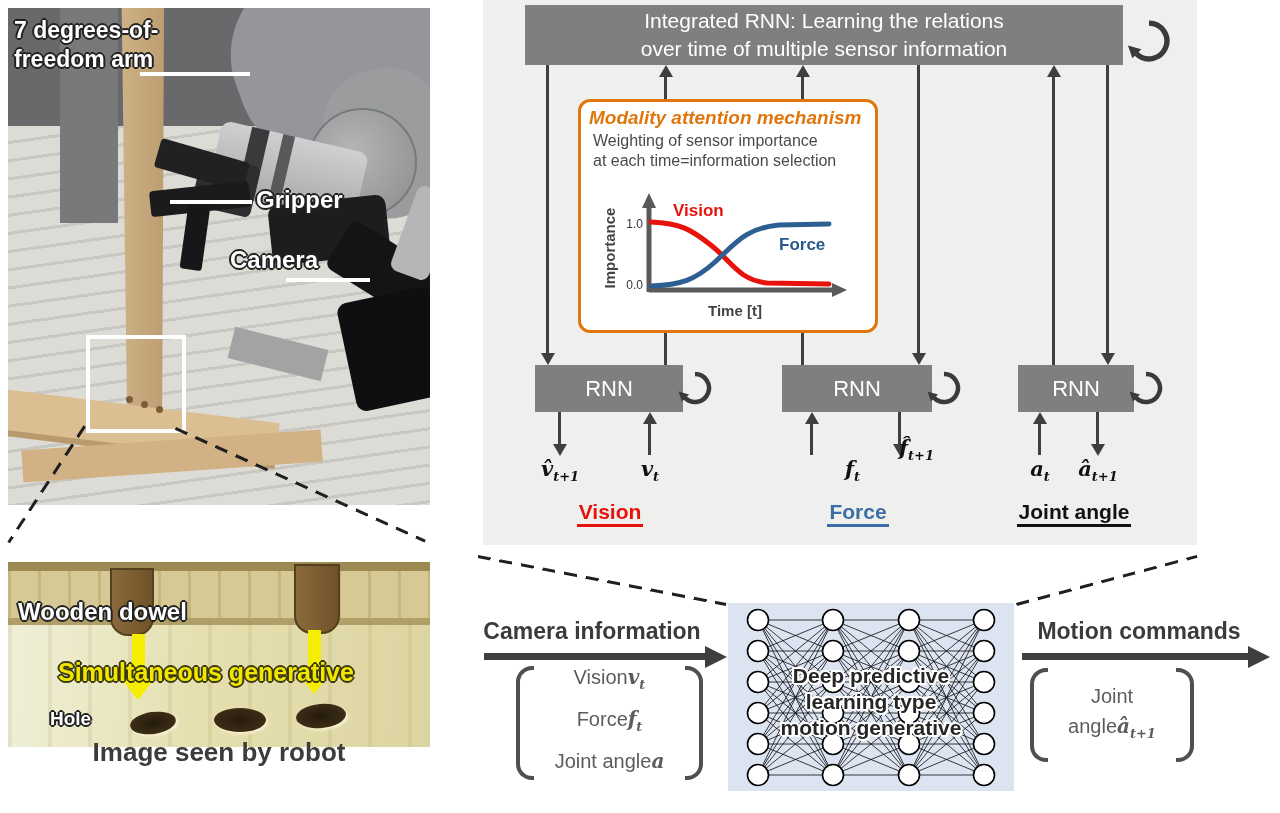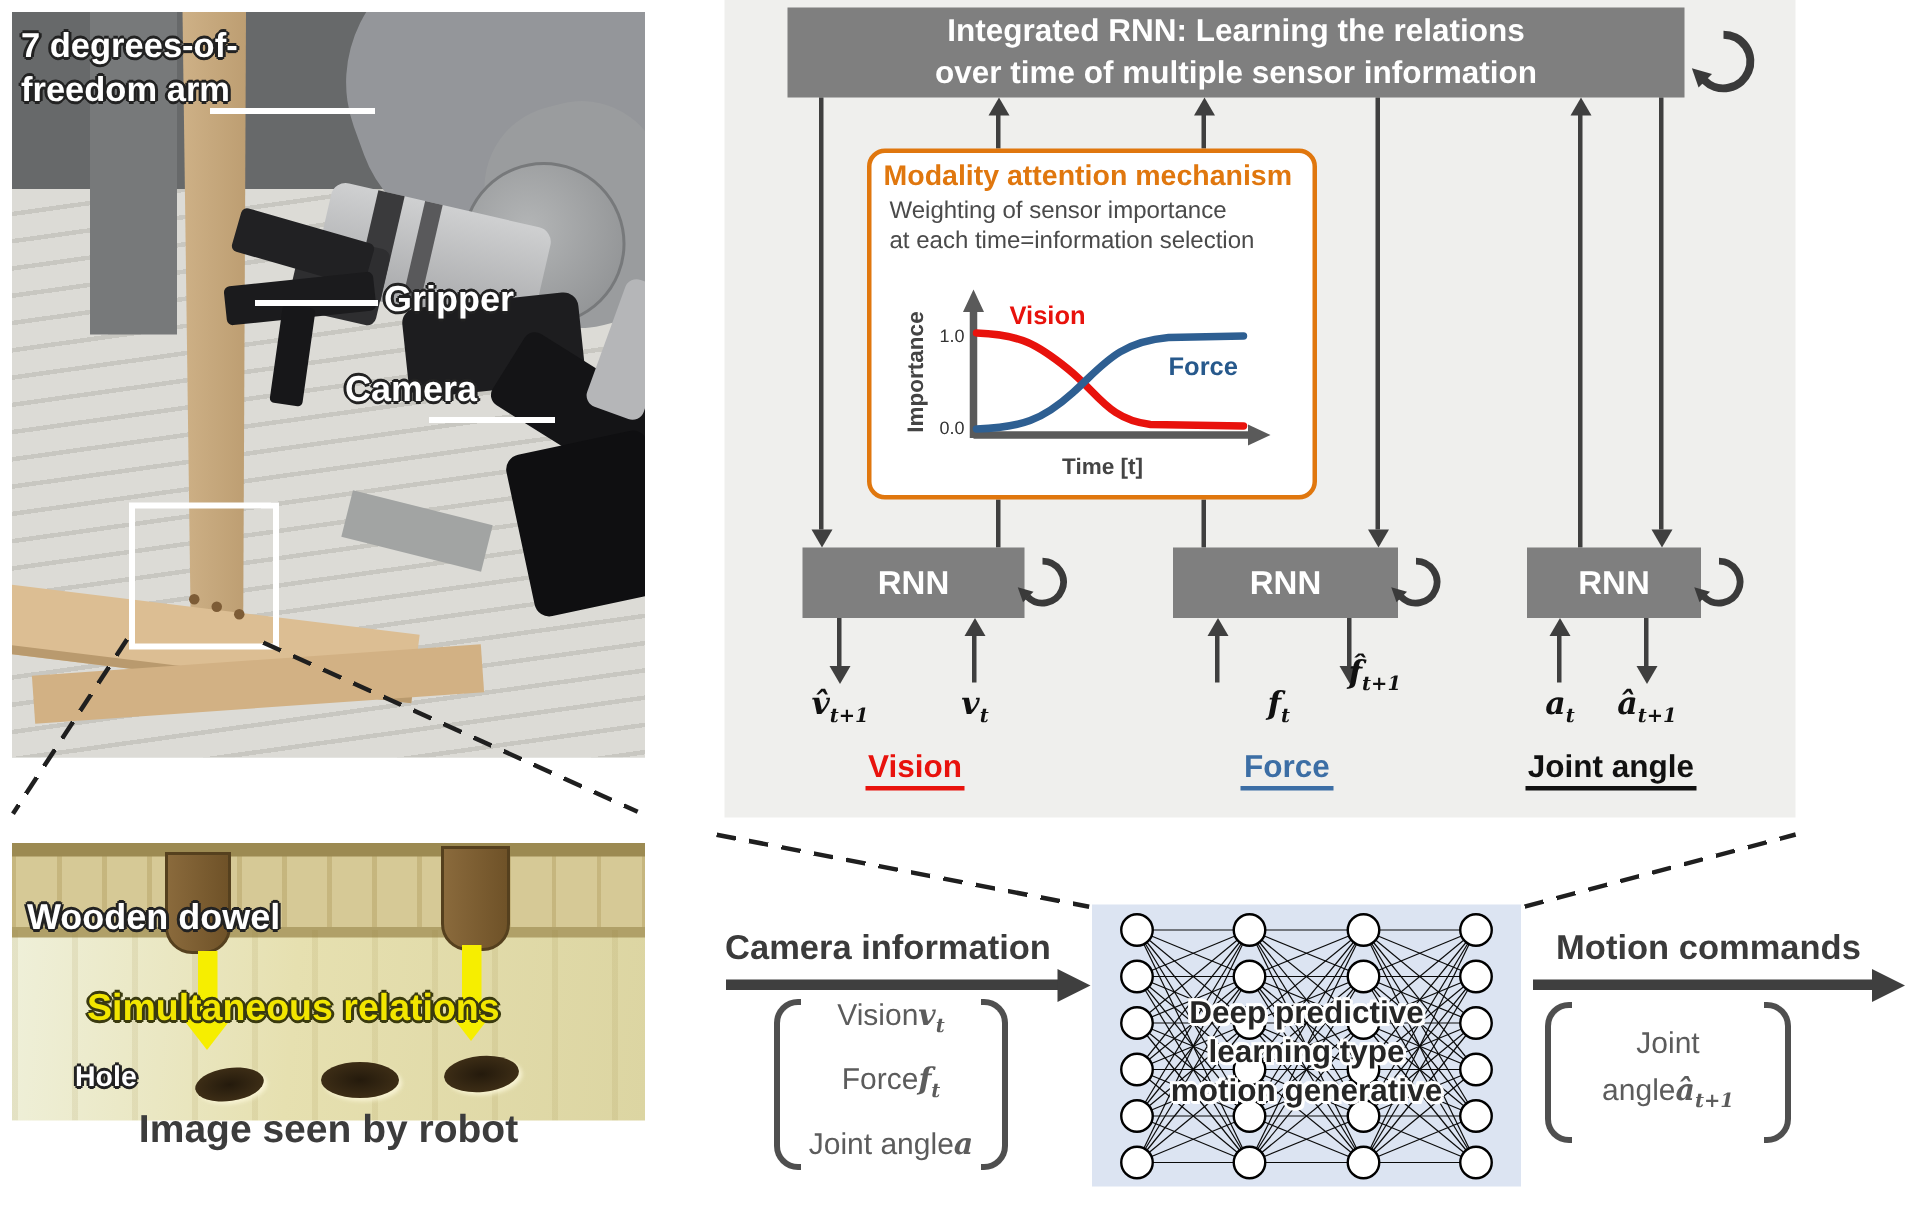--- a/index.html
+++ b/index.html
@@ -11,21 +11,21 @@
   .oly{color:#f2e600;font-weight:700;
        text-shadow:2px 0 #3a3a10,-2px 0 #3a3a10,0 2px #3a3a10,0 -2px #3a3a10,1px 1px #3a3a10,-1px -1px #3a3a10,1px -1px #3a3a10,-1px 1px #3a3a10;}
   .halo{color:#262626;font-weight:700;
        text-shadow:2px 0 #fff,-2px 0 #fff,0 2px #fff,0 -2px #fff,1px 1px #fff,-1px -1px #fff,1px -1px #fff,-1px 1px #fff,2px 2px #fff,-2px -2px #fff;}
   .vline{width:3px;background:#3f3f3f;}
   .ah-down{width:0;height:0;border-left:7px solid transparent;border-right:7px solid transparent;border-top:12px solid #3f3f3f;}
   .ah-up{width:0;height:0;border-left:7px solid transparent;border-right:7px solid transparent;border-bottom:12px solid #3f3f3f;}
   .ah-right{width:0;height:0;border-top:11px solid transparent;border-bottom:11px solid transparent;border-left:22px solid #3f3f3f;}
   .hshaft{height:7px;background:#3f3f3f;}
   .dash{height:3px;background:repeating-linear-gradient(90deg,#1f1f1f 0 13px,transparent 13px 22px);transform-origin:0 0;}
-  .graybox{background:#7f7f7f;color:#fff;font-weight:700;display:flex;align-items:center;justify-content:center;}
+  .graybox{background:#7f7f7f;color:#fff;font-weight:400;display:flex;align-items:center;justify-content:center;}
   .mv{font-family:"DejaVu Serif",serif;font-style:italic;font-weight:600;color:#111;}
   .mv sub{font-size:13px;font-weight:600;}
   .mod{font-weight:700;font-size:21px;text-align:center;}
   .mod span{border-bottom:3px solid currentColor;padding:0 2px 1px 2px;}
   .brk{display:flex;align-items:stretch;color:#5c5c5c;font-size:20px;}
   .brkL{width:14px;border:4px solid #4f4f4f;border-right:none;border-radius:16px 0 0 16px;}
   .brkR{width:14px;border:4px solid #4f4f4f;border-left:none;border-radius:0 16px 16px 0;}
   .brkMid{flex:1;display:flex;flex-direction:column;justify-content:center;text-align:center;}
   .attnTitle{color:#e0770e;font-weight:700;font-size:19px;}
   .attnBody{color:#4a4a4a;font-size:16px;line-height:1.28;}
@@ -90,21 +90,21 @@
     <div class="abs" style="left:124px;top:72px;width:13px;height:46px;background:#f6ee00;"></div>
     <div class="abs" style="left:113px;top:116px;width:0;height:0;border-left:17px solid transparent;border-right:17px solid transparent;border-top:22px solid #f6ee00;"></div>
     <div class="abs" style="left:300px;top:68px;width:13px;height:44px;background:#f6ee00;"></div>
     <div class="abs" style="left:289px;top:110px;width:0;height:0;border-left:17px solid transparent;border-right:17px solid transparent;border-top:22px solid #f6ee00;"></div>
 
     <div class="abs" style="left:122px;top:150px;width:46px;height:22px;border-radius:50%;background:radial-gradient(#241a0c,#47351a);transform:rotate(-8deg);box-shadow:2px 2px 3px rgba(250,245,215,0.9);"></div>
     <div class="abs" style="left:206px;top:146px;width:52px;height:24px;border-radius:50%;background:radial-gradient(#241a0c,#47351a);box-shadow:2px 2px 3px rgba(250,245,215,0.9);"></div>
     <div class="abs" style="left:288px;top:142px;width:50px;height:24px;border-radius:50%;background:radial-gradient(#241a0c,#47351a);transform:rotate(-5deg);box-shadow:2px 2px 3px rgba(250,245,215,0.9);"></div>
 
     <div class="abs olw" style="left:10px;top:36px;font-size:24px;">Wooden dowel</div>
-    <div class="abs oly" style="left:50px;top:96px;font-size:25px;">Simultaneous relations</div>
+    <div class="abs oly" style="left:50px;top:96px;font-size:25px;">Simultaneous generative</div>
     <div class="abs olw" style="left:42px;top:146px;font-size:19px;">Hole</div>
   </div>
 
   <div class="abs" style="left:8px;top:737px;width:422px;text-align:center;font-size:26px;font-weight:700;color:#3c3c3c;">Image seen by robot</div>
 
   <div class="abs" style="left:483px;top:0;width:714px;height:545px;background:#efefed;"></div>
 
   <div class="abs graybox" style="left:525px;top:5px;width:598px;height:60px;font-size:21px;line-height:1.35;text-align:center;">
     <div>
       <div>Integrated RNN: Learning the relations</div>
@@ -130,21 +130,21 @@
   <div class="abs vline" style="left:917px;top:65px;height:288px;"></div>
   <div class="abs ah-down" style="left:912px;top:353px;"></div>
 
   <div class="abs ah-up" style="left:1047px;top:65px;"></div>
   <div class="abs vline" style="left:1052px;top:76px;height:289px;"></div>
 
   <div class="abs vline" style="left:1106px;top:65px;height:288px;"></div>
   <div class="abs ah-down" style="left:1101px;top:353px;"></div>
 
   <div class="abs" style="left:578px;top:99px;width:300px;height:234px;background:#fff;border:3px solid #e0770e;border-radius:12px;box-sizing:border-box;">
-    <div class="attnTitle" style="margin:5px 0 2px 8px;">Modality attention mechanism</div>
+    <div class="attnTitle" style="margin:5px 0 2px 8px;font-style:italic;">Modality attention mechanism</div>
     <div class="attnBody" style="margin-left:12px;">Weighting of sensor importance</div>
     <div class="attnBody" style="margin-left:12px;">at each time=information selection</div>
     <svg class="abs" style="left:16px;top:86px;" width="264" height="142" viewBox="0 0 264 142">
       <line x1="52" y1="104" x2="52" y2="16" stroke="#5a5a5a" stroke-width="5"></line>
       <polygon points="52,5 45,20 59,20" fill="#5a5a5a"></polygon>
       <line x1="52" y1="102" x2="238" y2="102" stroke="#5a5a5a" stroke-width="5"></line>
       <polygon points="250,102 235,95 235,109" fill="#5a5a5a"></polygon>
       <text x="-60" y="18" transform="rotate(-90)" text-anchor="middle" font-size="15" font-weight="bold" fill="#444">Importance</text>
       <text x="46" y="40" text-anchor="end" font-size="12" fill="#333">1.0</text>
       <text x="46" y="101" text-anchor="end" font-size="12" fill="#333">0.0</text>
@@ -200,21 +200,21 @@
   <div class="abs mod" style="left:806px;top:500px;width:104px;color:#3c6ea5;"><span>Force</span></div>
   <div class="abs mod" style="left:1004px;top:500px;width:140px;color:#111;"><span>Joint angle</span></div>
 
   <div class="abs dash" style="left:478px;top:555px;width:253px;transform:rotate(10.95deg);"></div>
   <div class="abs dash" style="left:1016px;top:603px;width:187px;transform:rotate(-14.9deg);"></div>
 
   <div class="abs" style="left:472px;top:618px;width:240px;text-align:center;font-size:23px;font-weight:700;color:#3b3b3b;">Camera information</div>
   <div class="abs hshaft" style="left:484px;top:653px;width:222px;"></div>
   <div class="abs ah-right" style="left:705px;top:646px;"></div>
 
-  <div class="abs brk" style="left:516px;top:666px;width:156px;height:114px;">
+  <div class="abs brk" style="left:516px;top:666px;width:187px;height:114px;">
     <div class="brkL"></div>
     <div class="brkMid" style="line-height:34px;">
       <div><span>Vision</span><span class="mv" style="font-size:20px;color:#5c5c5c;"><span>v</span><sub>t</sub></span></div>
       <div><span>Force</span><span class="mv" style="font-size:20px;color:#5c5c5c;"><span>f</span><sub>t</sub></span></div>
       <div><span>Joint angle</span><span class="mv" style="font-size:20px;color:#5c5c5c;"><span>a</span><sub></sub></span></div>
     </div>
     <div class="brkR"></div>
   </div>
 
   <div class="abs" style="left:728px;top:603px;width:286px;height:188px;background:#dce4f2;">

